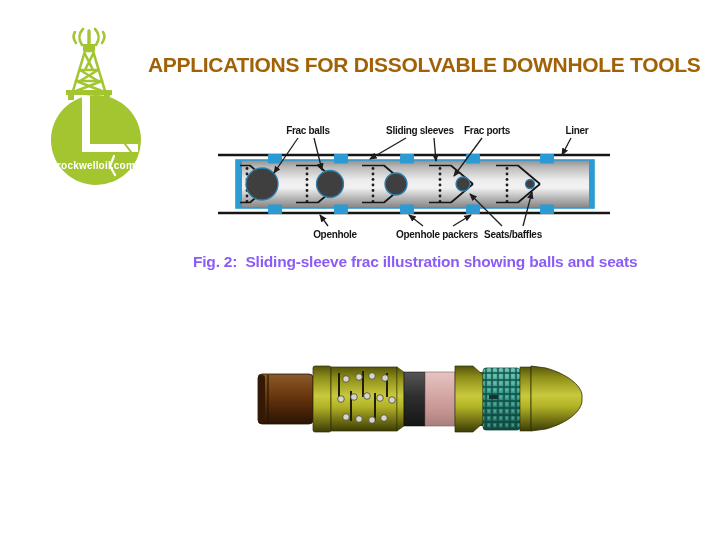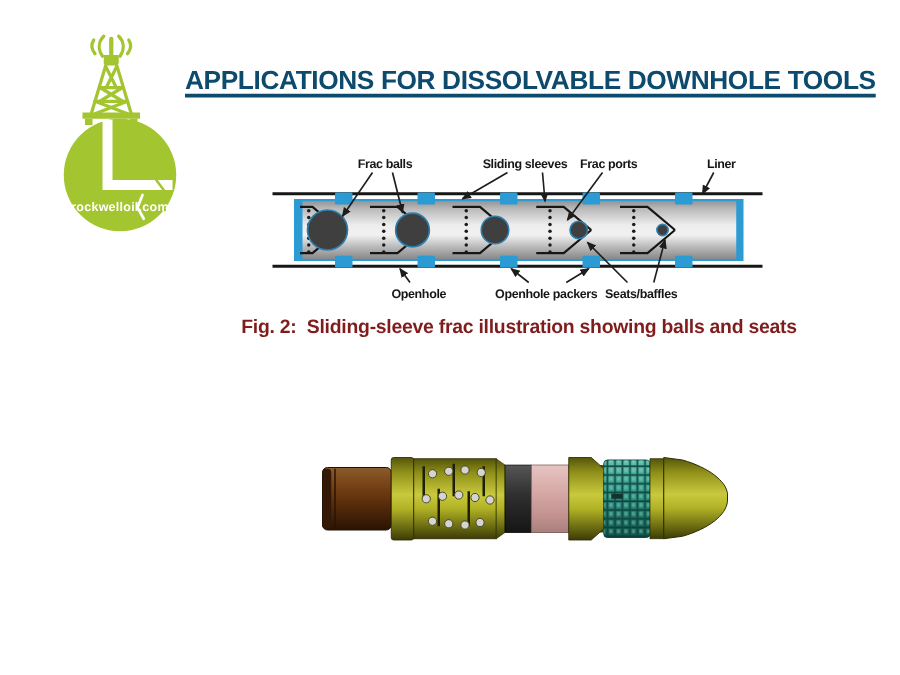--- a/index.html
+++ b/index.html
@@ -2,26 +2,26 @@
 <html><head>
 <meta charset="utf-8">
 <style>
   html,body{margin:0;padding:0;background:#fff;}
   .slide{
     position:relative;width:720px;height:540px;background:#ffffff;
     font-family:"Liberation Sans",sans-serif;overflow:hidden;
   }
   .title{
     position:absolute;left:148px;top:53px;width:560px;
-    font-size:21px;font-weight:bold;color:#0c4a6e;letter-spacing:-0.3px;
-    text-decoration:underline;text-decoration-thickness:2.5px;text-underline-offset:4px;
+    font-size:21px;font-weight:bold;color:#a16207;letter-spacing:-0.3px;
+    text-decoration-thickness:2.5px;text-underline-offset:4px;
     white-space:nowrap;
   }
   .caption{
-    position:absolute;font-size:15.5px;font-weight:bold;color:#7f1d1d;
+    position:absolute;font-size:15.5px;font-weight:bold;color:#8b5cf6;
     letter-spacing:-0.2px;white-space:pre;
   }
   .caption.fig2{left:193px;top:253px;}
   .caption.fig3{left:192px;top:443px;}
   svg{position:absolute;display:block;}
   .logo-svg{left:28px;top:18px;}
   .fig2-svg{left:210px;top:115px;}
   .fig3-svg{left:251px;top:351px;}
   .diag-label{
     font-family:"Liberation Sans",sans-serif;font-size:10px;font-weight:bold;

